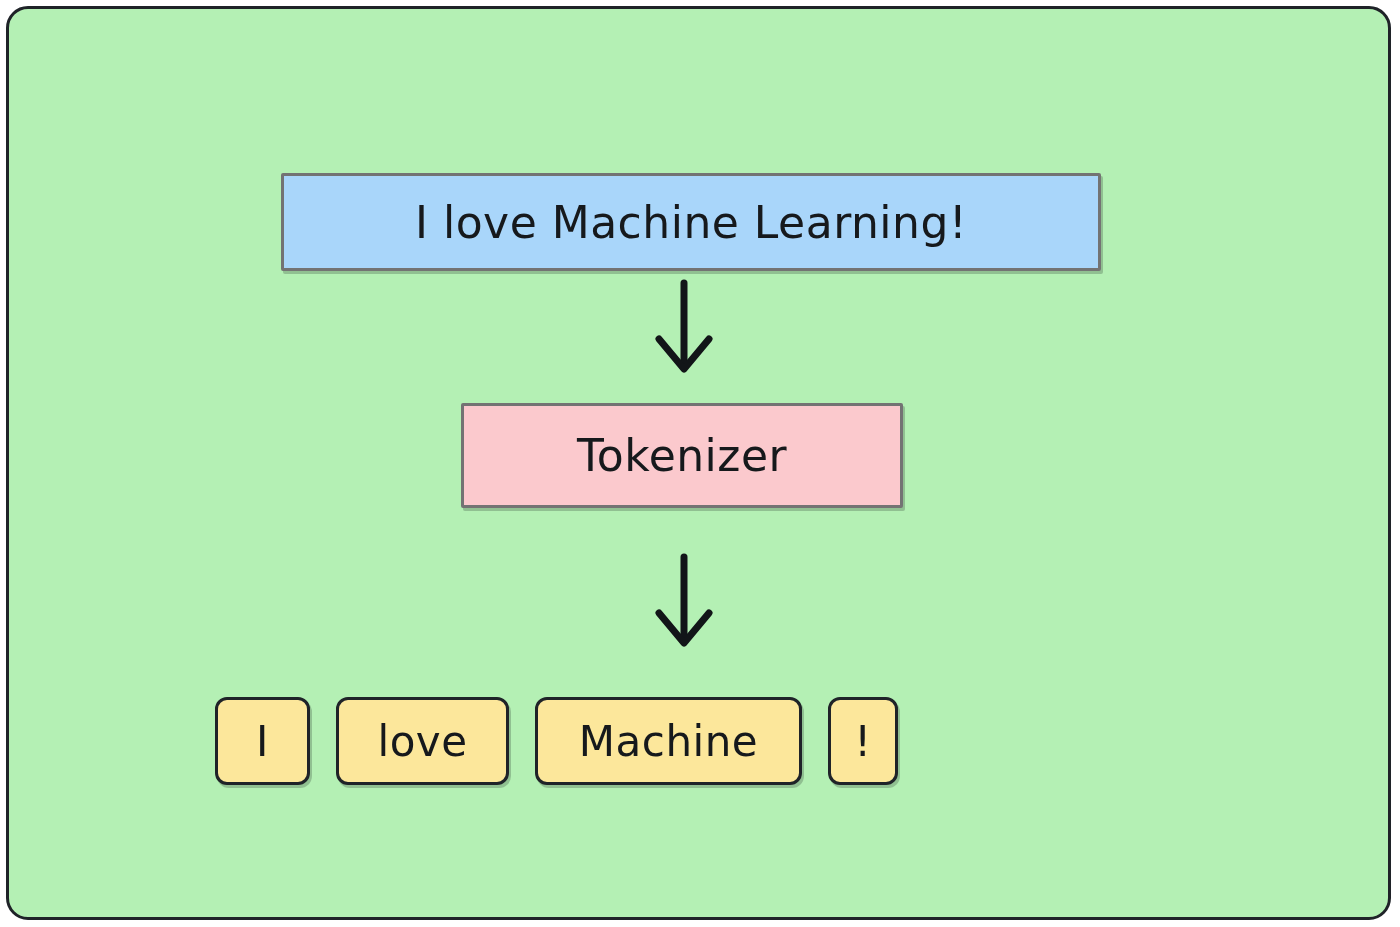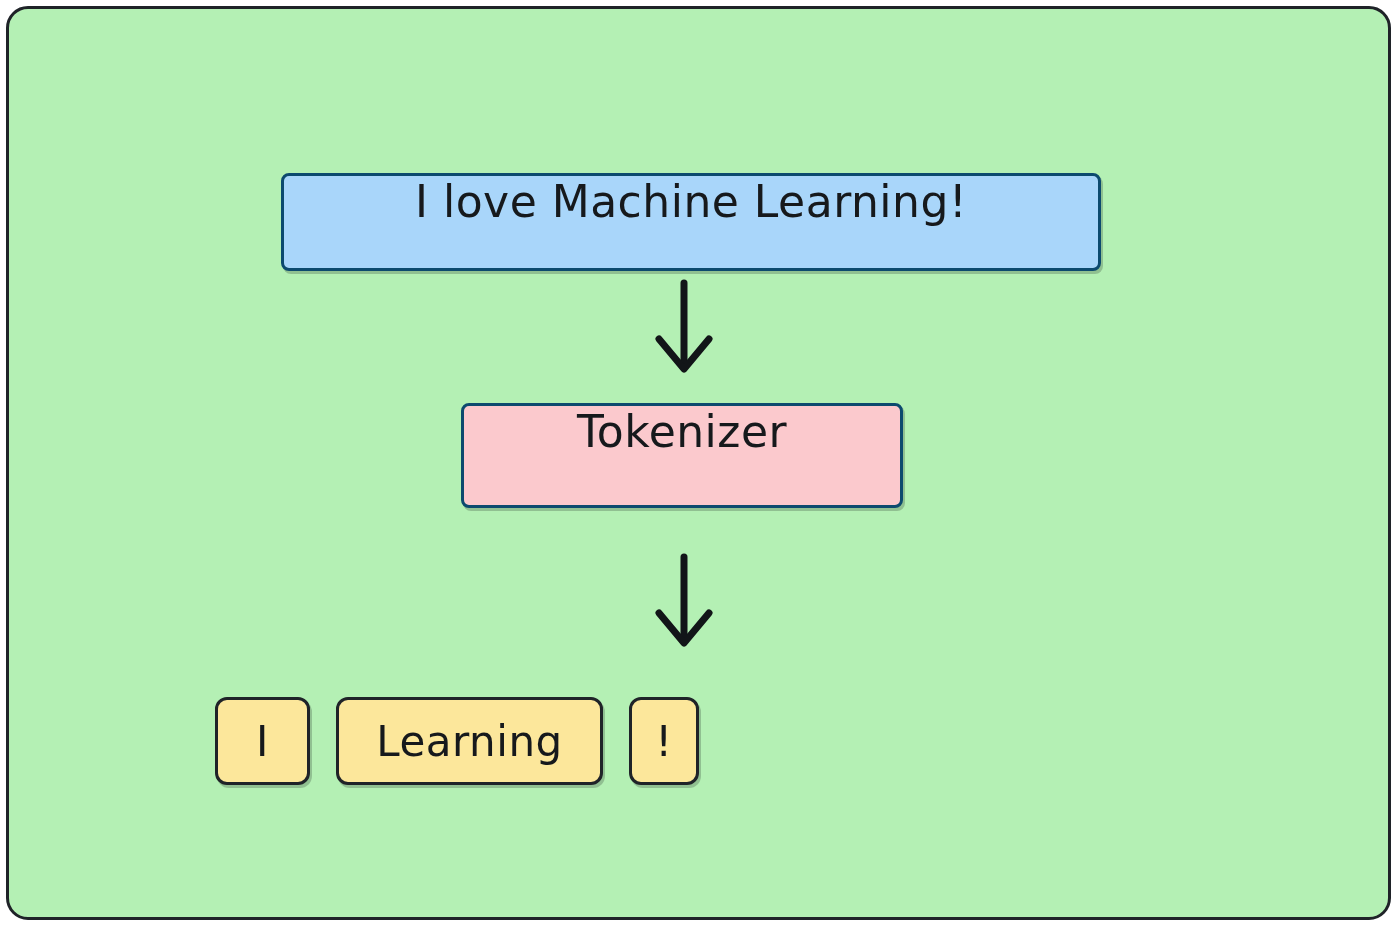--- a/index.html
+++ b/index.html
@@ -24,24 +24,24 @@
     background: #b4f0b4;
     border: 3px solid #1f2328;
     border-radius: 22px;
     box-sizing: border-box;
   }
 
   
   .node {
     position: absolute;
     box-sizing: border-box;
-    border: 3px solid #0c4a6e;
-    border-radius: 8px;
+    border: 3px solid #737373;
+    border-radius: 2px;
     display: flex;
-    align-items: flex-start;
+    align-items: center;
     justify-content: center;
     font-family: "DejaVu Sans", sans-serif;
     color: #16191c;
     letter-spacing: 0.5px;
     white-space: nowrap;
     box-shadow: 2px 3px 0 rgba(20,22,25,0.22);
   }
 
   
   #input-sentence-box {
@@ -130,21 +130,24 @@
     <svg width="80" height="100" viewBox="0 0 80 100" xmlns="http://www.w3.org/2000/svg">
       <path d="M40 6 L40 88" stroke="#121518" stroke-width="7" stroke-linecap="round" fill="none"></path>
       <path d="M15 62 L40 92 L65 62" stroke="#121518" stroke-width="7" stroke-linecap="round" stroke-linejoin="round" fill="none"></path>
     </svg>
   </div>
 
   <div id="token-row">
     <div class="token-box tok-0">
       <span>I</span>
     </div>
+    <div class="token-box tok-1">
+      <span>love</span>
+    </div>
     <div class="token-box tok-3">
-      <span>Learning</span>
+      <span>Machine</span>
     </div>
     <div class="token-box tok-4">
       <span>!</span>
     </div>
   </div>
 
 </div>
 
 </body></html>

